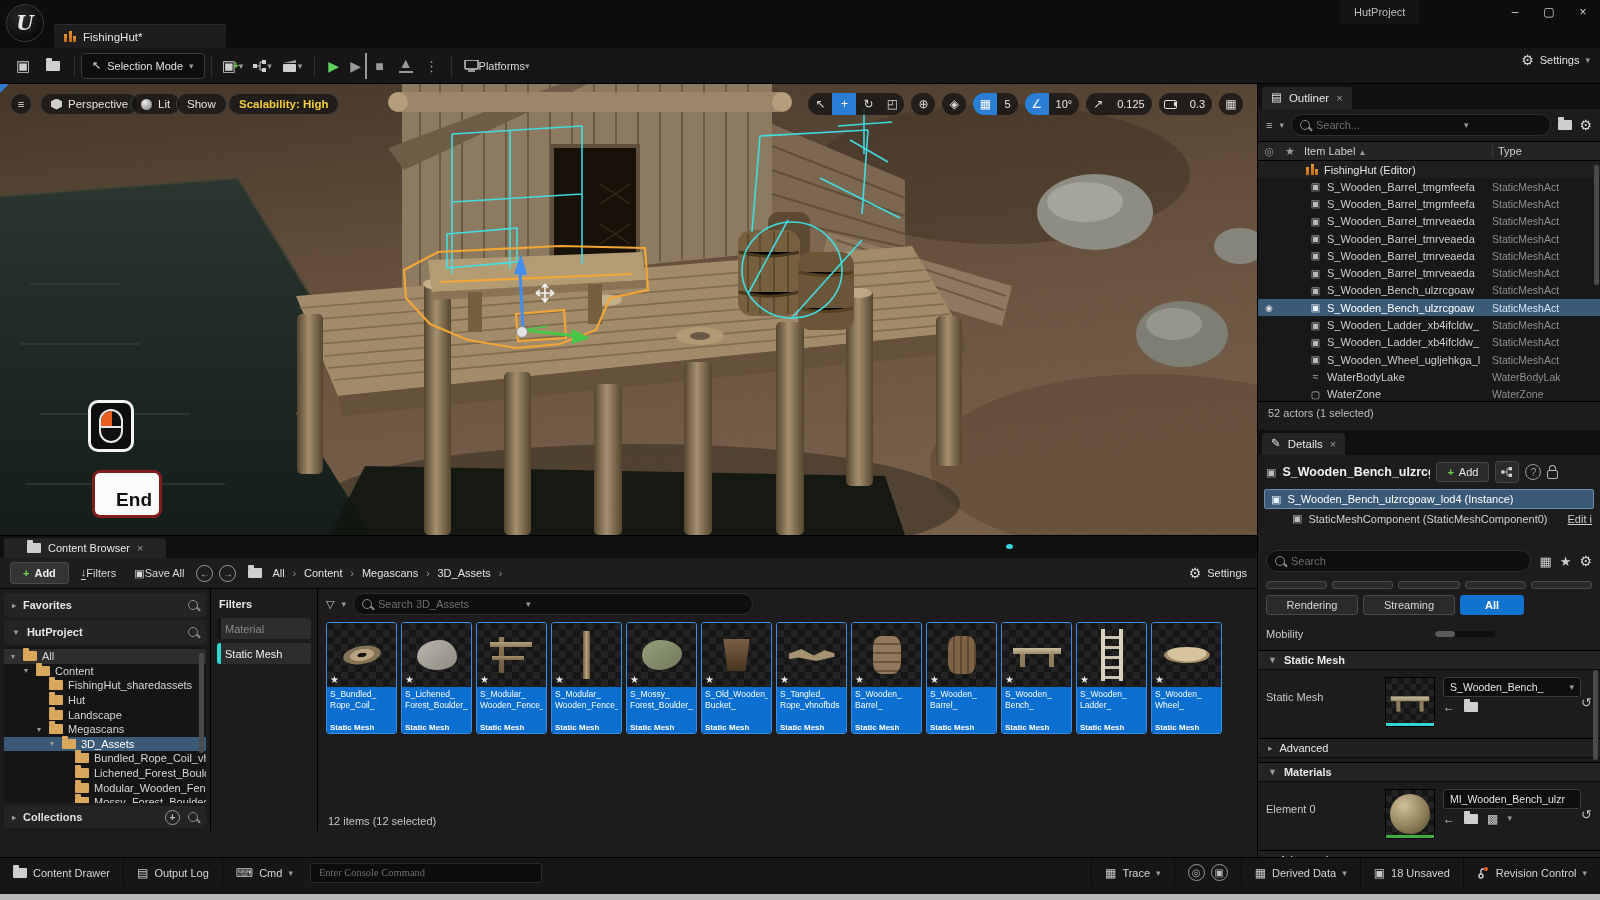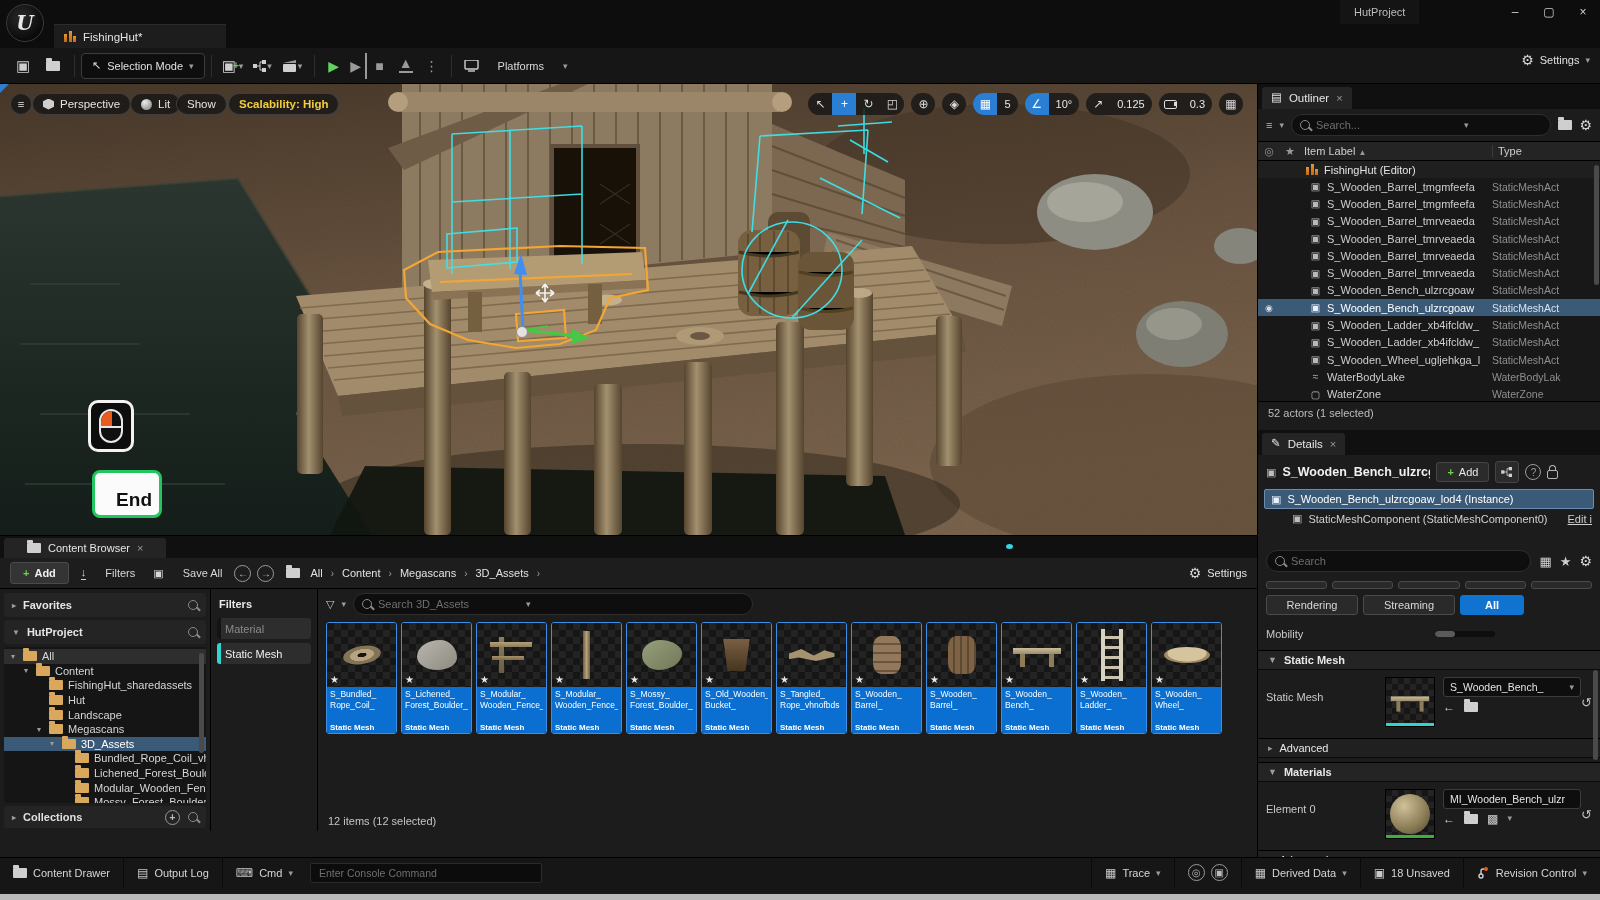--- a/index.html
+++ b/index.html
@@ -51,21 +51,21 @@
   .vt-group{display:flex;align-items:center;background:rgba(22,22,22,.82);border-radius:12px;overflow:hidden;}
   .vt-btn{width:24px;height:22px;display:flex;align-items:center;justify-content:center;color:#dcdcdc;font-size:12px;}
   .vt-btn.active{background:#2a7fd4;color:#fff;}
   .vt-num{padding:0 7px;color:#e8e8e8;font-size:11px;}
   .cam-ic{width:13px;height:9px;border:1.5px solid #ddd;border-radius:2px;position:relative;}
   .cam-ic::after{content:"";position:absolute;right:-1px;top:1px;width:3px;height:4px;background:#ddd;}
   .mouse-hint{position:absolute;left:88px;top:316px;width:46px;height:52px;border:3px solid #f2f2f2;border-radius:10px;background:#0d0d0d;display:flex;align-items:center;justify-content:center;z-index:9;}
   .mouse-body{width:24px;height:34px;border-radius:12px;background:#101010;border:2px solid #e8e8e8;position:relative;overflow:hidden;}
   .mouse-body::before{content:"";position:absolute;left:0;top:0;width:11px;height:15px;background:#e85d1f;border-radius:10px 0 0 0;}
   .mouse-body::after{content:"";position:absolute;left:0;top:15px;width:100%;height:2px;background:#e8e8e8;}
-  .key-hint{position:absolute;left:92px;top:386px;width:70px;height:48px;background:#fbfbfb;border:3px solid #22c55e;border-radius:8px;display:flex;align-items:flex-end;justify-content:flex-end;padding:4px 7px;color:#111;font-weight:bold;font-size:19px;z-index:9;}
+  .key-hint{position:absolute;left:92px;top:386px;width:70px;height:48px;background:#fbfbfb;border:3px solid #7f1d1d;border-radius:8px;display:flex;align-items:flex-end;justify-content:flex-end;padding:4px 7px;color:#111;font-weight:bold;font-size:19px;z-index:9;}
   .cyan-dot{position:absolute;left:1006px;top:8px;width:7px;height:5px;border-radius:50%;background:#35d6e0;}
 
   
   .rpanel{background:#1c1c1c;border-left:1px solid #000;}
   .ptab-row{height:25px;background:#101010;display:flex;align-items:flex-end;}
   .ptab{height:22px;background:#242424;display:flex;align-items:center;gap:7px;padding:0 9px;color:#e6e6e6;font-size:11.5px;border-radius:3px 3px 0 0;}
   .ptab .x{color:#9a9a9a;font-size:11px;}
   .searchbar{background:#0e0e0e;border:1px solid #2e2e2e;border-radius:12px;height:22px;display:flex;align-items:center;gap:6px;padding:0 8px;flex:1;}
   .mag{width:10px;height:10px;border:1.6px solid #8a8a8a;border-radius:50%;position:relative;flex:none;}
   .mag::after{content:"";position:absolute;width:5px;height:1.6px;background:#8a8a8a;transform:rotate(45deg);right:-4px;bottom:-1px;}
@@ -129,21 +129,21 @@
   .mini-ics{display:flex;gap:9px;color:#cfcfcf;font-size:12px;}
   .undo{margin-left:auto;color:#bdbdbd;font-size:13px;align-self:center;}
   .sphere{width:40px;height:40px;border-radius:50%;background:radial-gradient(circle at 35% 30%,#cfc19a,#8a7b55 60%,#4e452f);}
 
   
   .cbrowser{left:0;top:535px;width:1257px;height:322px;background:#1c1c1c;border-top:1px solid #000;}
   .cb-tabstrip{height:22px;background:#101010;display:flex;align-items:flex-end;position:relative;}
   .cb-tab{height:20px;background:#242424;display:flex;align-items:center;gap:7px;padding:0 23px;margin-left:4px;color:#e6e6e6;border-radius:3px 3px 0 0;}
   .cb-toolbar{height:31px;display:flex;align-items:center;gap:6px;padding:0 10px;background:#1d1d1d;border-bottom:1px solid #000;}
   .addbtn{background:#343434;border:1px solid #4a4a4a;border-radius:3px;display:flex;align-items:center;gap:5px;padding:4px 12px;color:#f0f0f0;font-weight:bold;}
-  .tool-lbl{display:flex;align-items:center;gap:19px;color:#d8d8d8;padding:0 6px;}
+  .tool-lbl{display:flex;align-items:center;gap:0;color:#d8d8d8;padding:0 6px;}
   .nav-circle{width:17px;height:17px;border:1.4px solid #9a9a9a;border-radius:50%;display:flex;align-items:center;justify-content:center;color:#bdbdbd;font-size:10px;}
   .crumbs{display:flex;align-items:center;gap:8px;margin-left:4px;color:#e2e2e2;}
   .crumb-sep{color:#9a9a9a;font-size:10px;}
   .folder{width:14px;height:10px;background:#d9a85c;border-radius:1px;position:relative;flex:none;}
   .folder::before{content:"";position:absolute;left:0;top:-3px;width:6px;height:3px;background:#d9a85c;border-radius:1px 1px 0 0;}
   .folder.gray{background:#cfcfcf;}.folder.gray::before{background:#cfcfcf;}
   .cb-settings{margin-left:auto;display:flex;align-items:center;gap:6px;color:#e0e0e0;}
   .cb-body{display:flex;height:242px;}
   .cb-side{width:210px;display:flex;flex-direction:column;padding:4px 4px 0 4px;gap:3px;}
   .side-hdr{height:24px;background:#242424;border-radius:3px;display:flex;align-items:center;gap:7px;padding:0 8px;color:#e6e6e6;font-weight:bold;}
@@ -196,21 +196,21 @@
     repeating-linear-gradient(#0000 0 7px,#c9c2ad 7px 10px);}
   .shape-wheel{width:46px;height:16px;border-radius:50%;background:radial-gradient(ellipse at 50% 40%,#d6c49e 58%,#a08a64 62% 100%);}
   .shape-bench.small{transform:scale(.8);}
 
   
   .statusbar{left:0;top:857px;width:1600px;height:37px;background:#161616;border-top:1px solid #000;display:flex;align-items:flex-start;}
   .sb-inner{height:29px;display:flex;align-items:center;width:100%;}
   .sb-item{display:flex;align-items:center;gap:6px;padding:0 13px;height:29px;color:#d6d6d6;border-right:1px solid #0a0a0a;}
   .sb-item.noborder{border-right:none;}
   .console{background:#0c0c0c;border:1px solid #2a2a2a;border-radius:2px;height:20px;width:232px;display:flex;align-items:center;padding:0 8px;margin-left:4px;}
-  .console input{font-family:Liberation Sans, sans-serif;font-size:10.5px;width:100%;}
+  .console input{font-family:Liberation Serif, serif;font-size:10.5px;width:100%;}
   .sb-right{margin-left:auto;display:flex;align-items:center;height:29px;}
   .bottom-strip{left:0;top:894px;width:1600px;height:6px;background:#b9b9b9;}
   .sb-ic{font-size:12px;color:#c9c9c9;}
 </style>
 </head>
 <body>
 
 <div id="app">
 
   <div class="abs titlebar">
@@ -453,21 +453,21 @@
         <polygon points="572,245 590,254 572,260" fill="#46c846"></polygon>
         <path d="M523,246 L548,242" stroke="#46c846" stroke-width="1.5"></path>
         <circle cx="522" cy="248" r="5.5" fill="#e2e2e2" stroke="#8a8a8a"></circle>
         <path d="M545,200 v18 M536,209 h18 M545,200 l-3,4 M545,200 l3,4 M545,218 l-3,-4 M545,218 l3,-4 M536,209 l4,-3 M536,209 l4,3 M554,209 l-4,-3 M554,209 l-4,3" stroke="#f2f2f2" stroke-width="1.6" fill="none"></path>
       </g>
     </svg>
 
     <div class="vp-pill vp-round" style="left:10px">
         <span>≡</span>
       </div>
-    <div class="vp-pill" style="left:32px">
+    <div class="vp-pill" style="left:40px">
       <span class="cube-ic"></span>
       <span>Perspective</span>
     </div>
     <div class="vp-pill" style="left:130px">
       <span class="lit-ic"></span>
       <span>Lit</span>
     </div>
     <div class="vp-pill" style="left:176px">
       <span>Show</span>
     </div>

